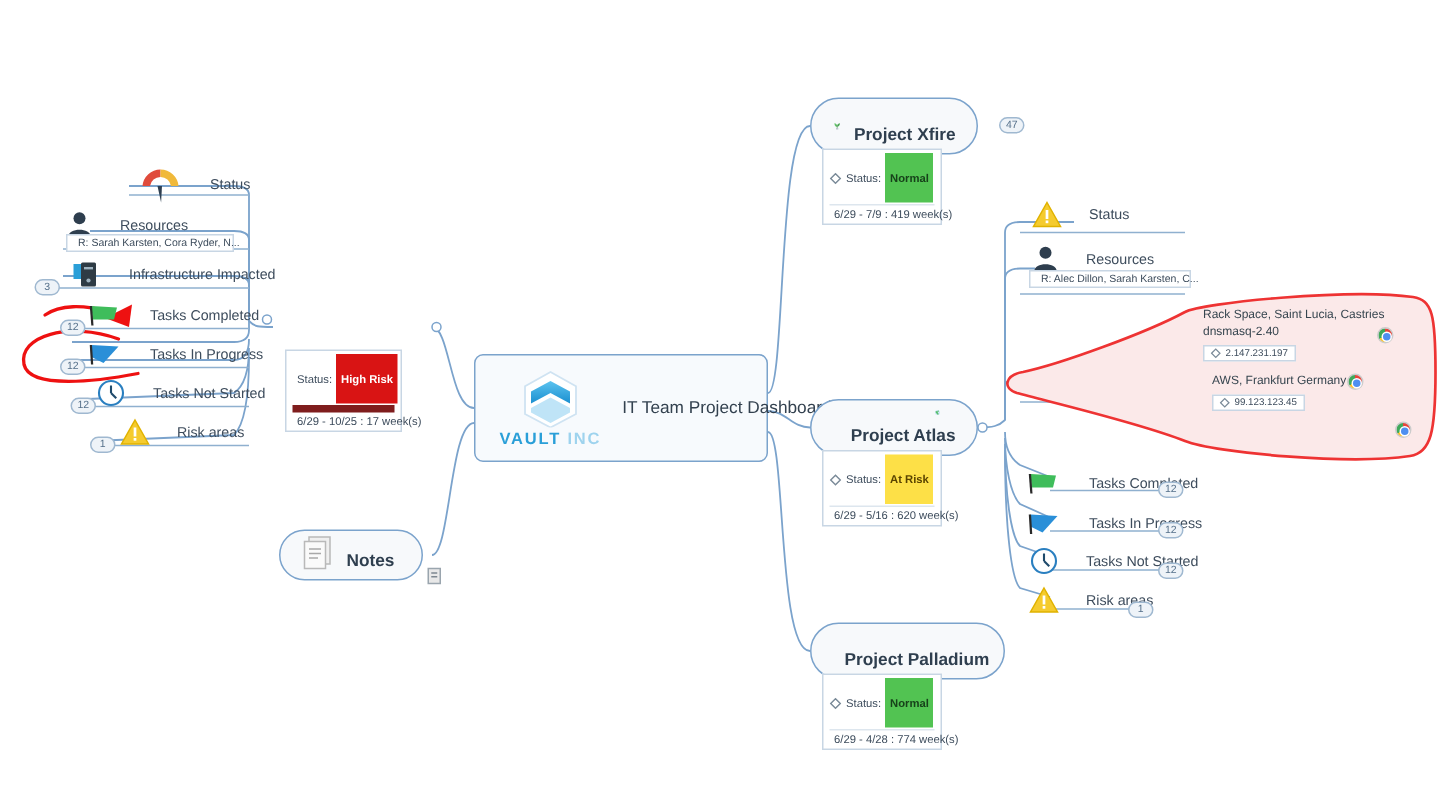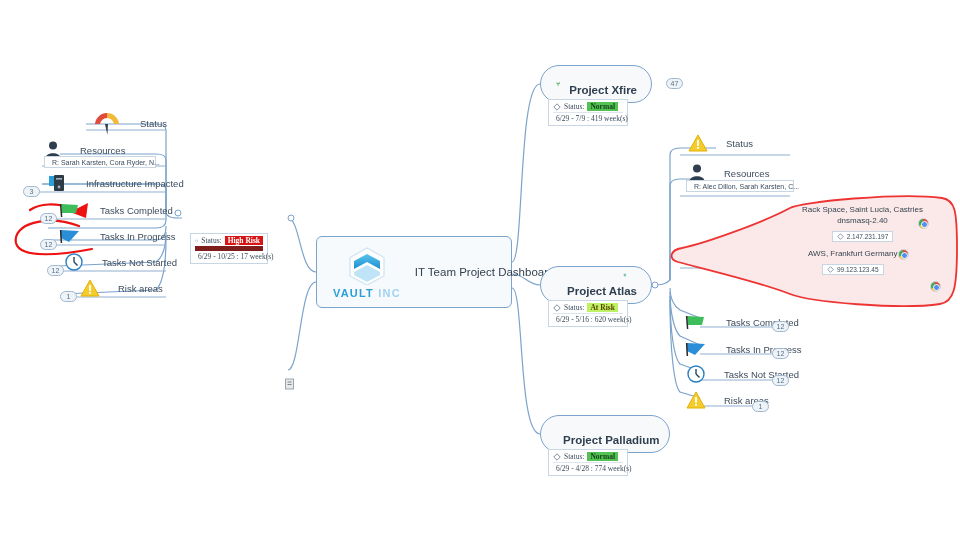--- a/index.html
+++ b/index.html
@@ -21,35 +21,35 @@
 
   
   .leaf{position:absolute;display:flex;align-items:center;gap:18px;white-space:nowrap;}
   .leaf .ltext{font-size:9.5px;color:#3d4c5c;}
   .badge{position:absolute;box-sizing:border-box;height:11px;min-width:17px;padding:0 3px;
          border:1px solid #9fb8d0;border-radius:6px;background:#eef3f8;color:#5b7governs;
          color:#55708a;font-size:7px;line-height:9px;text-align:center;}
 
   
   .card{position:absolute;box-sizing:border-box;background:#ffffff;border:1px solid #c8d6e4;
-        padding:2px 4px;display:flex;flex-direction:column;gap:1px;font-family:Liberation Serif, serif;}
+        padding:2px 4px;display:flex;flex-direction:column;gap:1px;}
   .card .row{display:flex;align-items:center;gap:3px;white-space:nowrap;font-size:7.5px;color:#3d4c5c;}
-  .hl{padding:0 3px;font-size:7.5px;color:#fff;font-weight:bold;}
+  .hl{padding:12px 3px;font-size:7.5px;color:#fff;font-weight:bold;}
   .hl.red{background:#d91414;}
   .hl.green{background:#52c352;color:#17421a;}
-  .hl.amber{background:#bef264;color:#5a4400;}
+  .hl.amber{background:#fde047;color:#5a4400;}
 
   
   .chip{position:absolute;box-sizing:border-box;background:#fff;border:1px solid #c8d6e4;
         padding:1px 4px;display:flex;align-items:center;gap:3px;font-size:7px;color:#3d4c5c;white-space:nowrap;}
 
   
   .callout{position:absolute;box-sizing:border-box;background:#fbe9e9;border:1.6px solid #ee3333;
            border-radius:12px;}
-  .co-item{position:absolute;white-space:nowrap;text-align:center;}
+  .co-item{position:absolute;white-space:nowrap;}
   .co-title{font-size:8px;color:#36454f;line-height:11px;}
   .ipchip{box-sizing:border-box;background:#fff;border:1px solid #c8d6e4;padding:1px 4px;
           display:inline-flex;align-items:center;gap:3px;font-size:6.5px;color:#3d4c5c;margin-top:2px;}
 
   .ico{display:inline-block;flex:none;}
   .dot-chrome{width:9px;height:9px;border-radius:50%;
       background:conic-gradient(#e8453c 0 33%,#fdc32d 0 66%,#3fa95a 0 100%);
       border:1px solid #ccc;position:relative;}
   .dot-chrome::after{content:"";position:absolute;left:2px;top:2px;width:5px;height:5px;border-radius:50%;
       background:#4e8ff0;border:1px solid #fff;}
@@ -162,20 +162,30 @@
     </div>
     <div class="row" style="border-top:5px solid #7f1d1d;padding-top:1px;">
       <svg width="8" height="8" viewBox="0 0 10 10">
         <rect x="0.7" y="1.5" width="8.6" height="7.5" fill="none" stroke="#7b8b99" stroke-width="1.1"></rect>
         <line x1="0.7" y1="3.6" x2="9.3" y2="3.6" stroke="#7b8b99" stroke-width="1"></line>
       </svg>
       <span>6/29 - 10/25 : 17 week(s)</span>
     </div>
   </div>
 
+  <div class="topic" style="left:186px;top:353px;width:96px;height:34px;">
+    <svg width="22" height="24" viewBox="0 0 22 24">
+      <rect x="5" y="2" width="14" height="18" fill="#f0f0f0" stroke="#b9b9b9"></rect>
+      <rect x="2" y="5" width="14" height="18" fill="#fafafa" stroke="#b9b9b9"></rect>
+      <line x1="5" y1="10" x2="13" y2="10" stroke="#a8a8a8"></line>
+      <line x1="5" y1="13" x2="13" y2="13" stroke="#a8a8a8"></line>
+      <line x1="5" y1="16" x2="11" y2="16" stroke="#a8a8a8"></line>
+    </svg>
+    <span class="tlabel">Notes</span>
+  </div>
   <svg style="position:absolute;left:284px;top:378px;" width="12" height="12" viewBox="0 0 12 12">
     <rect x="1.5" y="1" width="8" height="10" fill="#e8e8e8" stroke="#9aa5ae"></rect>
     <line x1="3.5" y1="4" x2="7.5" y2="4" stroke="#7d8790"></line>
     <line x1="3.5" y1="6.5" x2="7.5" y2="6.5" stroke="#7d8790"></line>
   </svg>
 
   <div class="leaf" style="left:92px;top:110px;">
     <svg width="30" height="26" viewBox="0 0 30 26">
       <path d="M3,14 A12,12 0 0 1 15,3 L15,8 A7,7 0 0 0 8,14 Z" fill="#e04b3c"></path>
       <path d="M15,3 A12,12 0 0 1 27,14 L22,14 A7,7 0 0 0 15,8 Z" fill="#f0b93a"></path>

